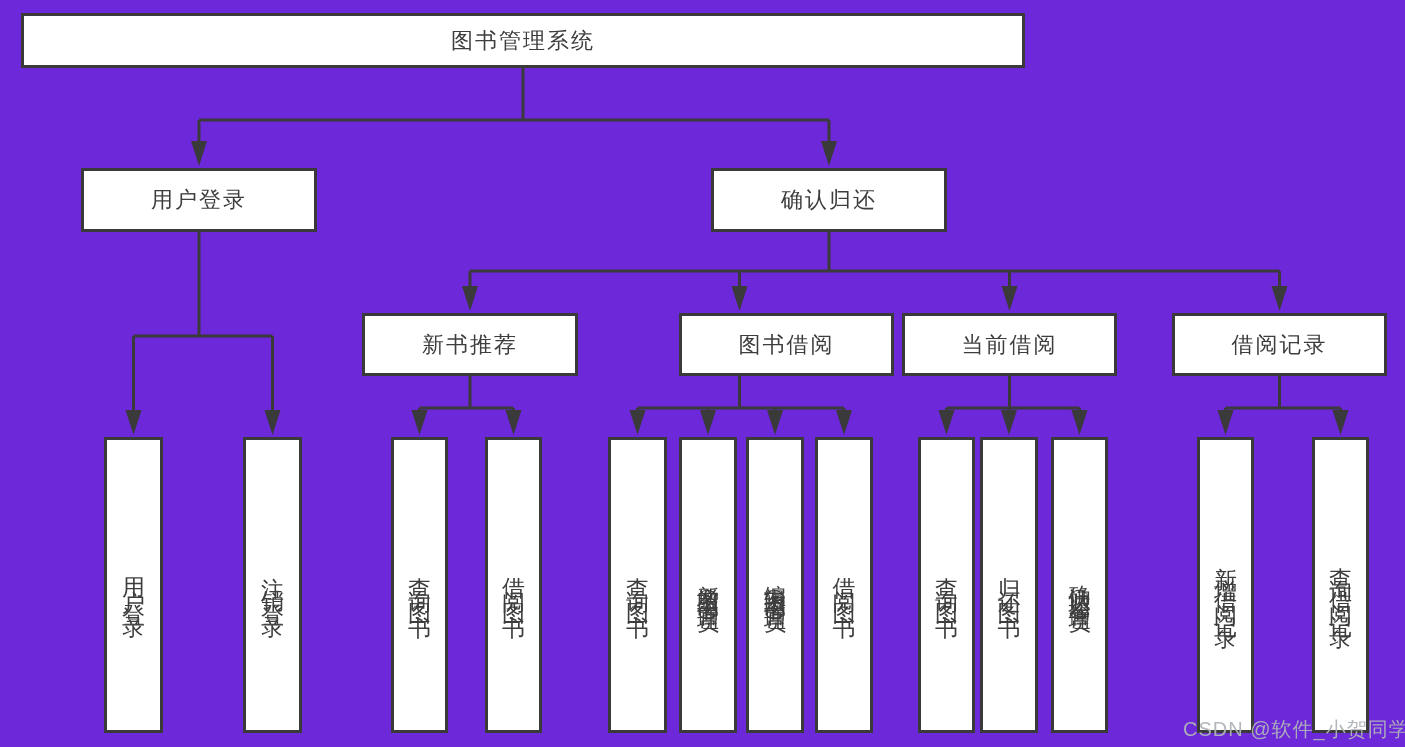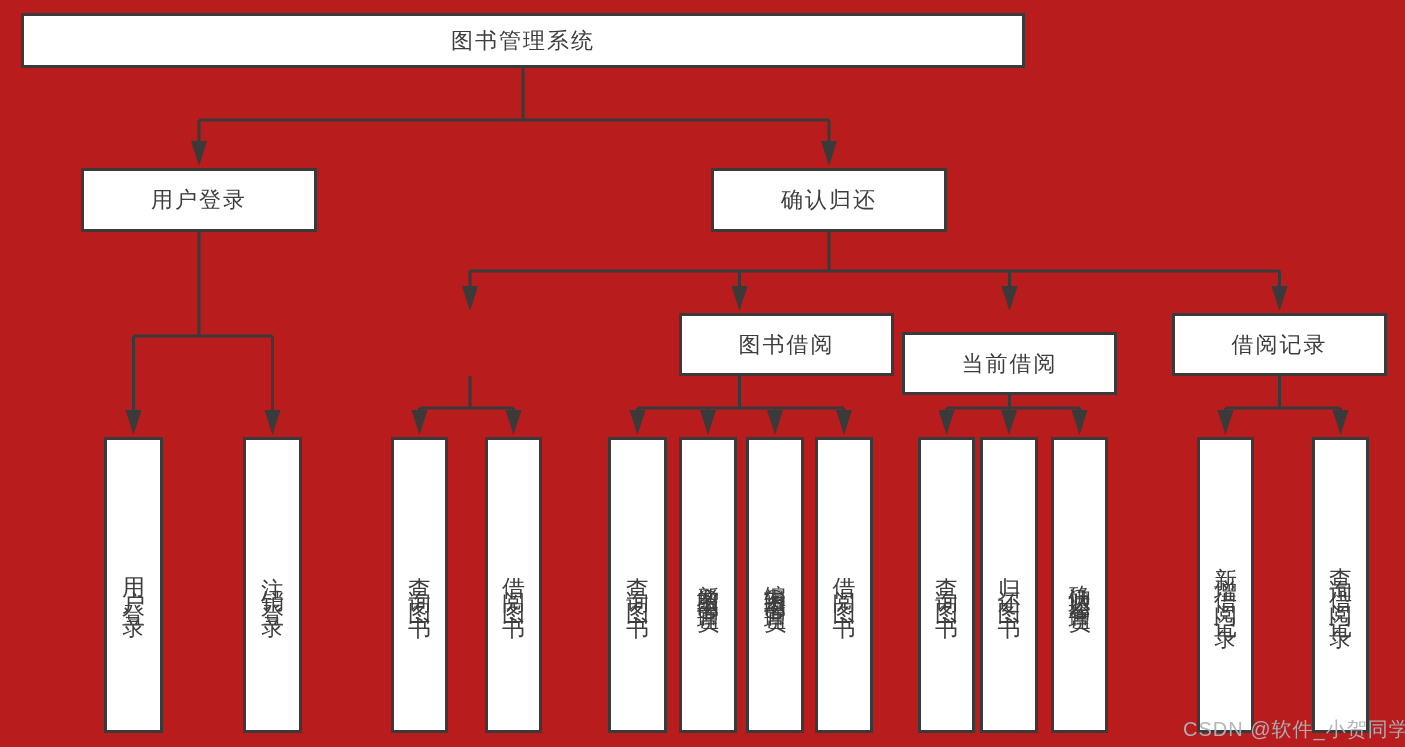--- a/index.html
+++ b/index.html
@@ -1,17 +1,17 @@
 <!DOCTYPE html>
 <html><head>
 <meta charset="utf-8">
 <style>
   html,body{margin:0;padding:0;background:#ffffff;}
   #stage{
-    position:relative;width:1405px;height:747px;background:#b91c1c;overflow:hidden;
+    position:relative;width:1405px;height:747px;background:#6d28d9;overflow:hidden;
     font-family:"Liberation Sans",sans-serif;color:#3d3d3d;
   }
   #wires{position:absolute;left:0;top:0;z-index:0;}
   .node{
     position:absolute;box-sizing:border-box;border:3px solid #3a3a3a;background:#ffffff;
     display:flex;align-items:center;justify-content:center;z-index:1;
   }
   .h-label{font-size:22px;letter-spacing:2px;white-space:nowrap;}
   .leaf-label{
     writing-mode:vertical-rl;text-orientation:mixed;
@@ -19,21 +19,21 @@
   }
   .leaf-label.mid{letter-spacing:12px;}
   .leaf-label.long{font-size:22px;letter-spacing:4px;}
   
   .root{left:21px;top:13px;width:1004px;height:55px;}
   .n2a{left:81px;top:168px;width:236px;height:64px;}
   .n2b{left:711px;top:168px;width:236px;height:64px;}
   .lvl3{top:313px;width:215px;height:63px;}
   .n3a{left:362px;width:216px;}
   .n3b{left:632px;margin-left:47px;}
-  .n3c{left:902px;margin-top:19px;}
+  .n3c{left:902px;}
   .n3d{left:1172px;}
   .leaf{top:437px;height:296px;}
   .L1{left:104px;width:59px;}  .L2{left:243px;width:59px;}
   .L3{left:391px;width:57px;}  .L4{left:485px;width:57px;}
   .L5{left:608px;width:59px;}  .L6{left:679px;width:58px;}
   .L7{left:746px;width:58px;}  .L8{left:815px;width:58px;}
   .L9{left:918px;width:57px;}  .L10{left:980px;width:58px;}
   .L11{left:1051px;width:57px;}
   .L12{left:1197px;width:57px;} .L13{left:1312px;width:57px;}
   #watermark{
@@ -90,20 +90,23 @@
     <span class="h-label">图书管理系统</span>
   </div>
 
   <div class="node n2a">
     <span class="h-label">用户登录</span>
   </div>
   <div class="node n2b">
     <span class="h-label">确认归还</span>
   </div>
 
+  <div class="node lvl3 n3a">
+    <span class="h-label">新书推荐</span>
+  </div>
   <div class="node lvl3 n3b">
     <span class="h-label">图书借阅</span>
   </div>
   <div class="node lvl3 n3c">
     <span class="h-label">当前借阅</span>
   </div>
   <div class="node lvl3 n3d">
     <span class="h-label">借阅记录</span>
   </div>
 

